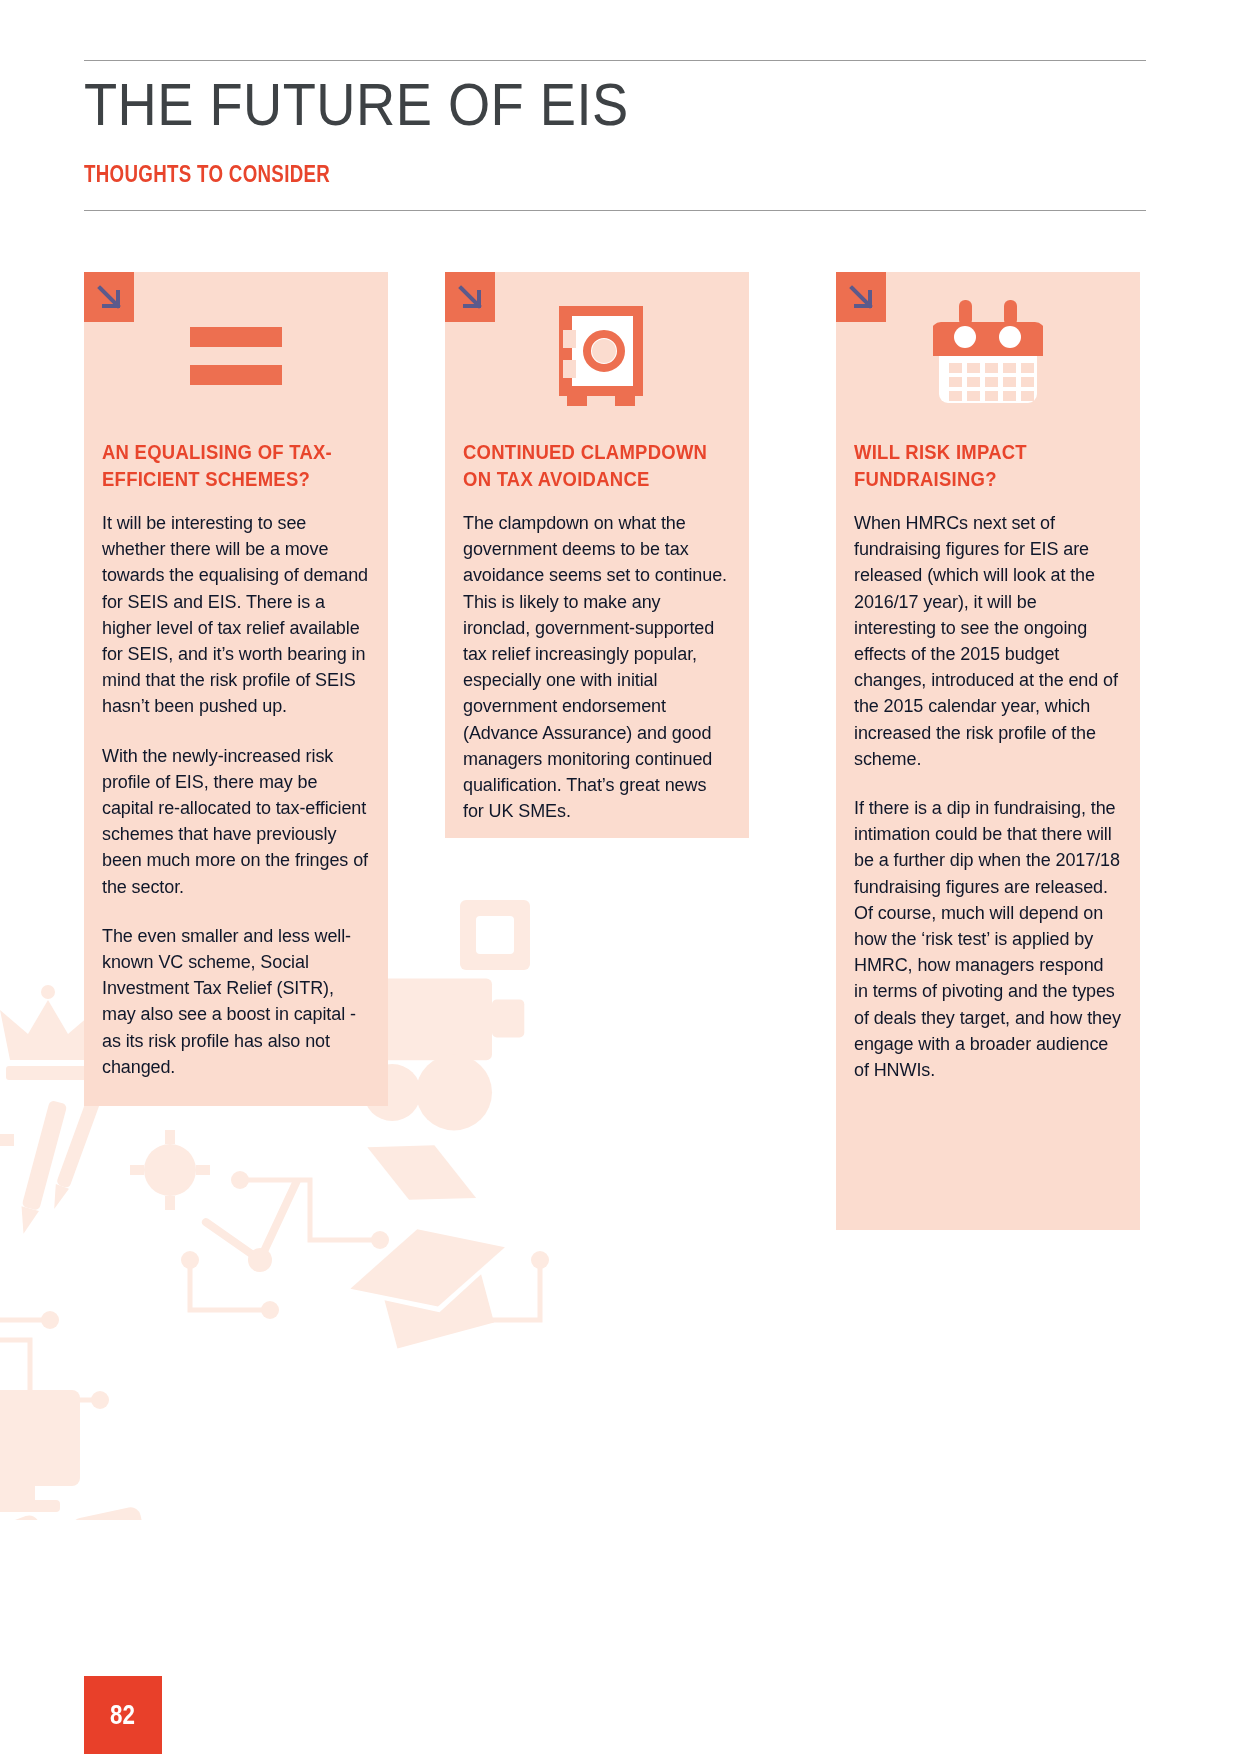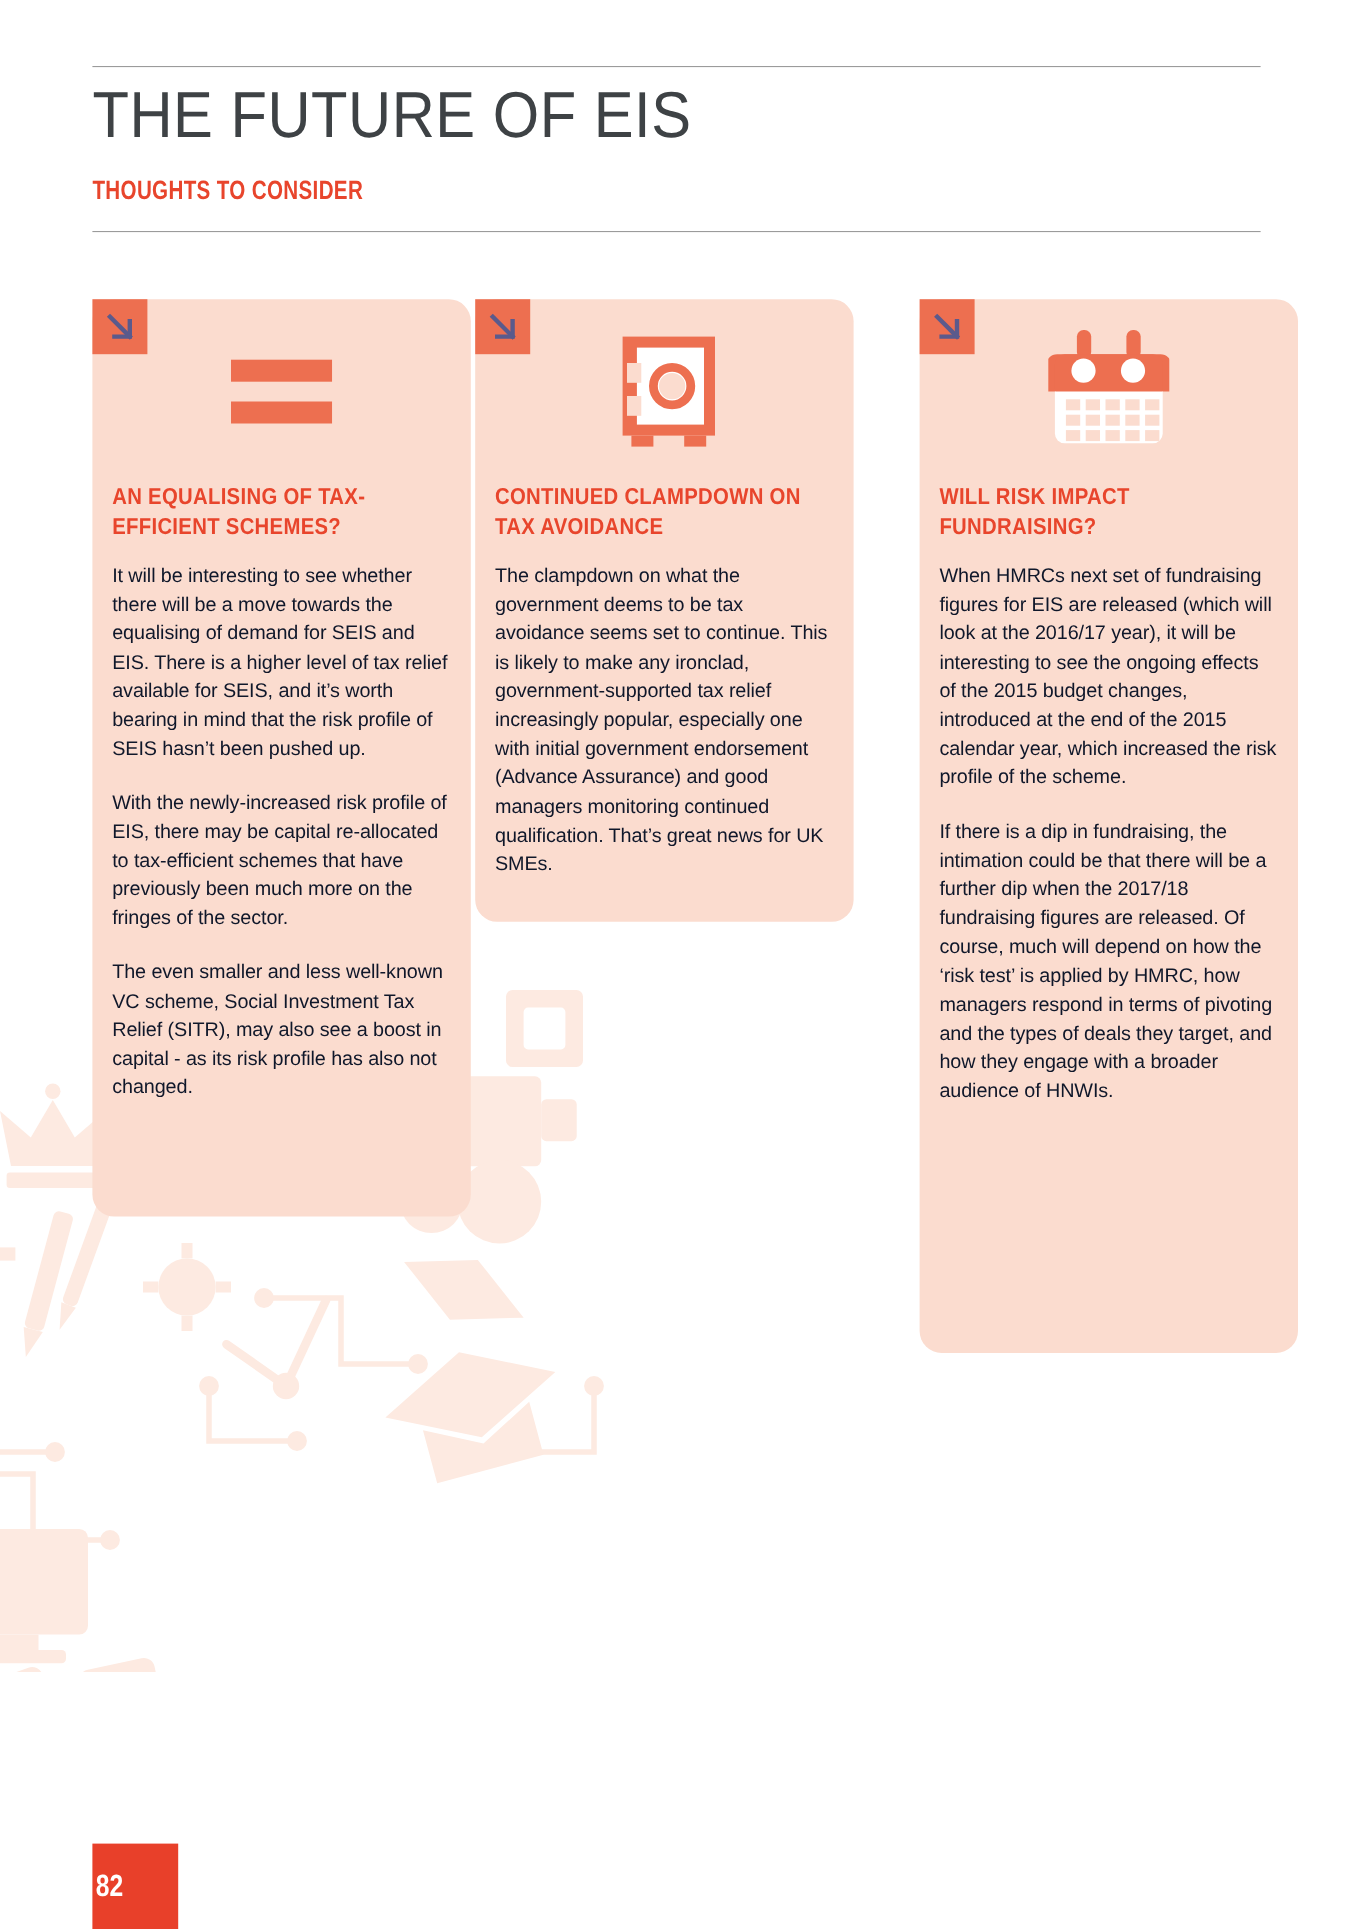--- a/index.html
+++ b/index.html
@@ -77,27 +77,26 @@
   
   .cards {
     position: absolute;
     left: 84px;
     top: 272px;
     width: 1062px;
   }
   .card {
     position: absolute;
     top: 0;
-    width: 344px;
+    width: 304px;
     background: #fbdccf;
     box-sizing: border-box;
-    border-radius: 20px;
   }
   .card-1 { left: 0; height: 834px; }
-  .card-2 { left: 348px; height: 566px; }
+  .card-2 { left: 361px; height: 566px; }
   .card-3 { left: 752px; height: 958px; }
 
   .badge {
     position: absolute;
     left: 0;
     top: 0;
     width: 50px;
     height: 50px;
     background: #ed6f50;
   }
@@ -154,20 +153,21 @@
     bottom: 0;
     width: 78px;
     height: 78px;
     background: #e8402a;
     color: #ffffff;
     font-family: "Liberation Sans Narrow", "Liberation Sans", sans-serif;
     font-size: 28px;
     font-weight: bold;
     display: flex;
     align-items: center;
+    justify-content: center;
     z-index: 3;
   }
   .page-number span { transform: scaleX(0.8); display: block; }
 </style>
 </head>
 <body>
 
 <svg id="watermark" viewBox="0 0 780 820" xmlns="http://www.w3.org/2000/svg" aria-hidden="true">
   <g fill="#fdeae1">
 

